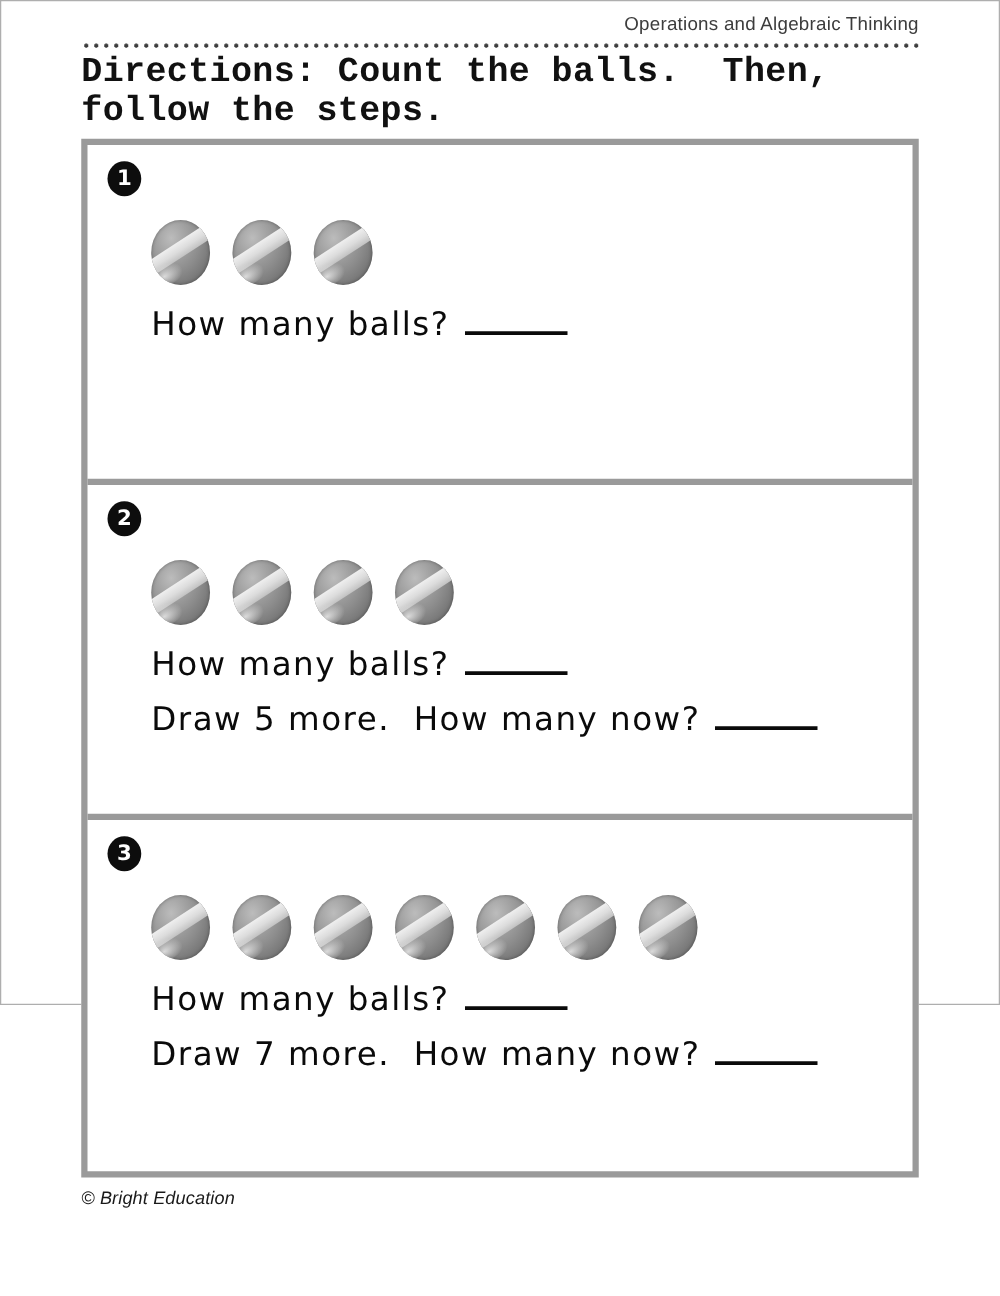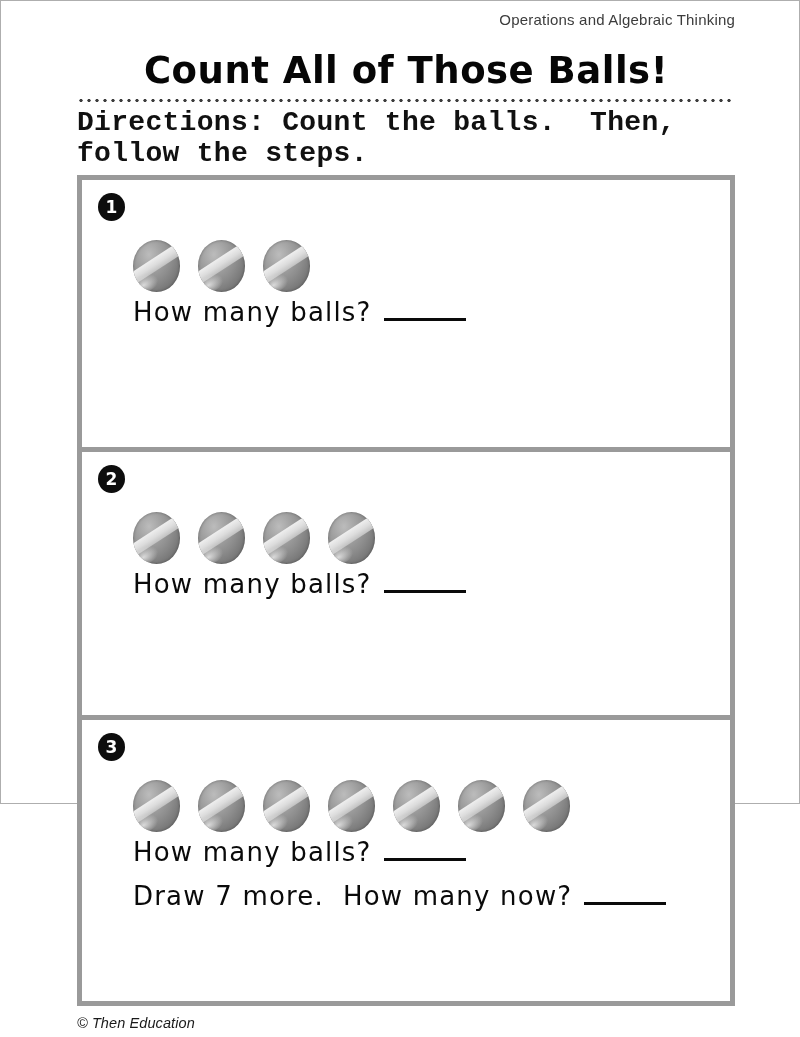--- a/index.html
+++ b/index.html
@@ -8,21 +8,20 @@
     background: #fff;
     font-family: "Liberation Sans", sans-serif;
     color: #111;
     overflow: hidden;
   }
   .page {
     width: 800px; height: 804px;
     border: 1px solid #aeaeae;
     background: #fff;
     position: relative;
-    padding-left: 12px;
   }
   
   .header-right {
     margin: 10px 64px 0;
     text-align: right;
     font-size: 15px;
     font-weight: 400;
     color: #3c3c3c;
     letter-spacing: 0.2px;
   }
@@ -134,21 +133,21 @@
   }
   
   .question {
     font-family: "DejaVu Sans", sans-serif;
     font-size: 26px;
     letter-spacing: 1.2px;
     color: #0a0a0a;
     white-space: pre-wrap;
     line-height: 1.25;
   }
-  .q1 { margin-top: 4px; }
+  .q1 { margin-top: 16px; }
   .q2 { margin-top: 11px; }
   .answer-blank {
     width: 82px;
     margin-left: 12px;
     border-bottom: 3px solid #0a0a0a;
     height: 0.8em;
   }
   
   .footer {
     margin: 9px 64px 0;
@@ -161,21 +160,20 @@
   }
 </style>
 </head>
 <body>
 
 <div class="page">
 
   <div class="header-right">Operations and Algebraic Thinking</div>
 
 
-  <h1 class="title">Count All of Those Balls!</h1>
 
   <div class="dotted-divider"></div>
 
   <div class="directions"><span>Directions: </span><span>Count the balls.  Then, follow the steps.</span></div>
 
   <div class="frame">
 
     <section class="box box-1">
       <div class="badge">1</div>
       <div class="box-content">
@@ -191,20 +189,21 @@
     <section class="box box-2">
       <div class="badge">2</div>
       <div class="box-content">
         <div class="balls-row">
             <div class="ball"></div>
             <div class="ball"></div>
             <div class="ball"></div>
             <div class="ball"></div>
           </div>
         <div class="question q1"><span>How many balls?</span><span class="blank answer-blank"></span></div>
+        <div class="question q2"><span>Draw 5 more.  How many now?</span><span class="blank answer-blank"></span></div>
       </div>
     </section>
 
     <section class="box box-3">
       <div class="badge">3</div>
       <div class="box-content">
         <div class="balls-row">
             <div class="ball"></div>
             <div class="ball"></div>
             <div class="ball"></div>
@@ -214,16 +213,16 @@
             <div class="ball"></div>
           </div>
         <div class="question q1"><span>How many balls?</span><span class="blank answer-blank"></span></div>
         <div class="question q2"><span>Draw 7 more.  How many now?</span><span class="blank answer-blank"></span></div>
       </div>
     </section>
 
   </div>
 
   <div class="footer">
-    <span>© Then Education</span>
+    <span>© Bright Education</span>
   </div>
 
 </div>
 
 </body></html>

